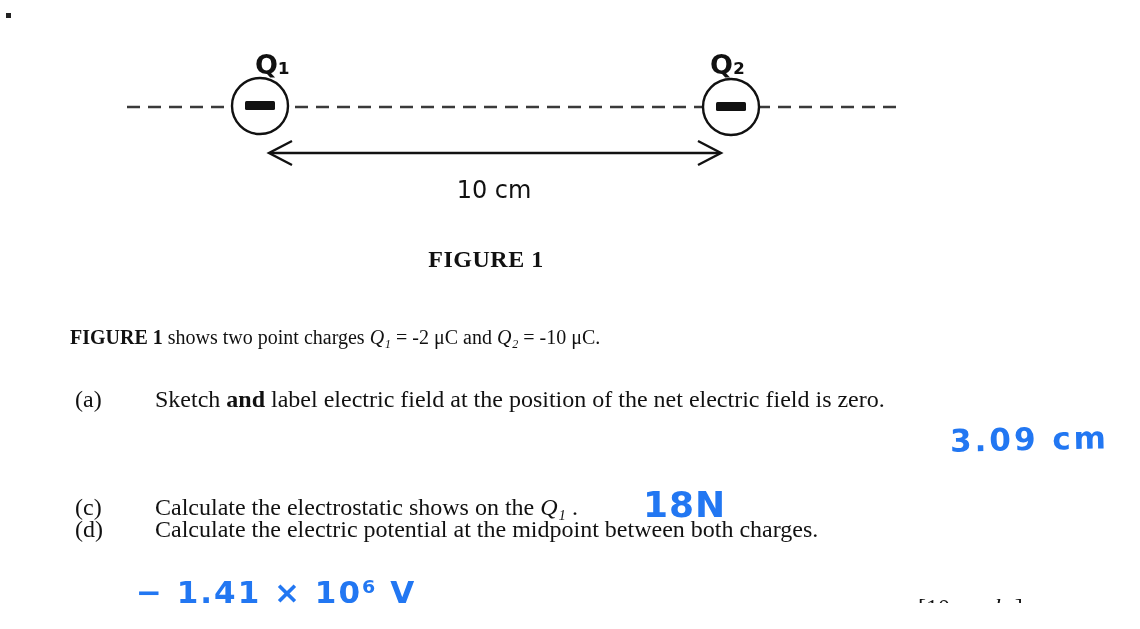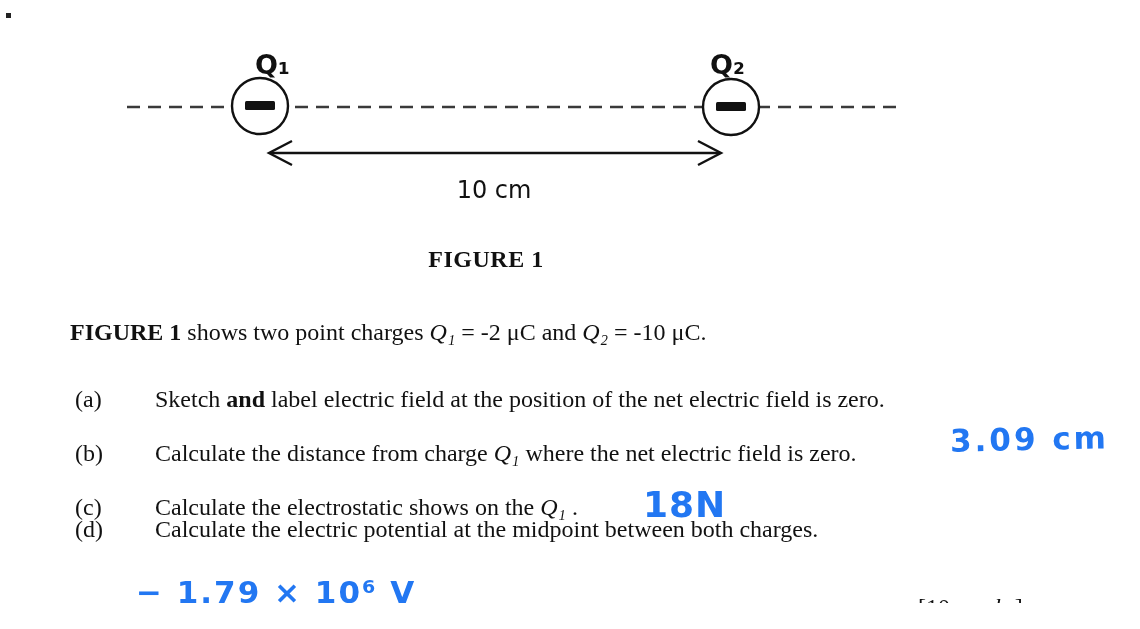--- a/index.html
+++ b/index.html
@@ -18,22 +18,22 @@
   }
   .figure-svg { position: absolute; left: 0; top: 0; }
   .fig-label { font-family: "DejaVu Sans", sans-serif; font-weight: 700; fill: #111; }
   .fig-dist  { font-family: "DejaVu Sans", sans-serif; fill: #111; }
   .caption {
     position: absolute; left: 0; top: 246px; width: 972px;
     text-align: center; font-weight: bold; font-size: 24px;
     letter-spacing: 0.5px;
   }
   .intro {
-    position: absolute; left: 70px; top: 319px;
-    font-size: 24px; white-space: nowrap;
+    position: absolute; left: 70px; top: 326px;
+    font-size: 20px; white-space: nowrap;
   }
   .item {
     position: absolute; left: 75px;
     font-size: 24px; white-space: nowrap;
   }
   .item-a { top: 386px; font-family: Liberation Serif, serif; }
   .item-b { top: 440px; }
   .item-c { top: 494px; }
   .item-d { top: 516px; font-family: Liberation Serif, serif; }
   .ilabel { display: inline-block; width: 80px; }
@@ -79,33 +79,30 @@
   <div class="caption">FIGURE 1</div>
 
   <div class="intro">
     <span class="b">FIGURE 1</span><span> shows two point charges </span><span class="qvar">Q₁</span><span> = -2 μC and </span><span class="qvar">Q₂</span><span> = -10 μC.</span>
   </div>
 
   <div class="item item-a">
     <span class="ilabel">(a)</span><span>Sketch </span><span class="b">and</span><span> label electric field at the position of the net electric field is zero.</span>
   </div>
 
-  <div class="item item-b">
-    <span class="ilabel">(b)</span><span>Calculate the distance from charge </span><span class="qvar">Q₁</span><span> where the net electric field is zero.</span>
-  </div>
 
   <div class="item item-c">
     <span class="ilabel">(c)</span><span>Calculate the electrostatic shows on the </span><span class="qvar">Q₁</span><span> .</span>
   </div>
 
   <div class="item item-d">
     <span class="ilabel">(d)</span><span>Calculate the electric potential at the midpoint between both charges.</span>
   </div>
 
   <div class="hand ans-b">3.09 cm</div>
   <div class="hand ans-c">18N</div>
-  <div class="hand ans-d">− 1.79 × 10⁶ V</div>
+  <div class="hand ans-d">− 1.41 × 10⁶ V</div>
 
   <div class="marks">
     <span>[10 </span><span class="i">marks</span><span>]</span>
   </div>
 
 </div>
 
 </body></html>

